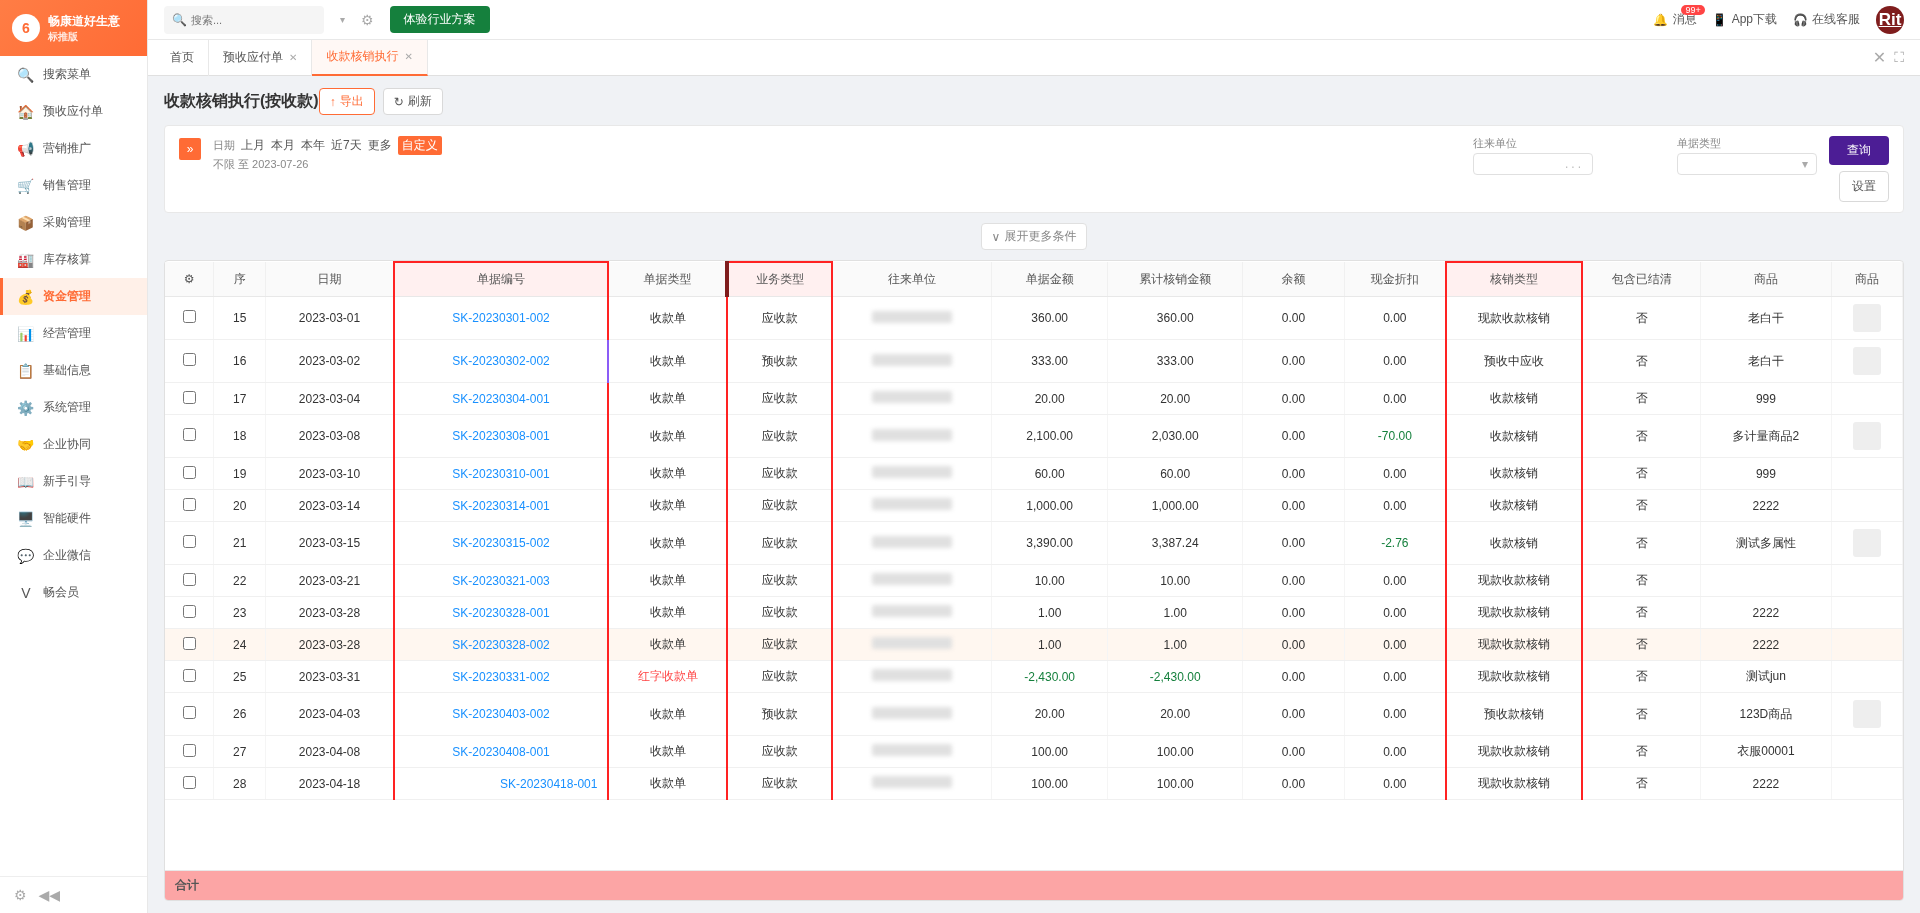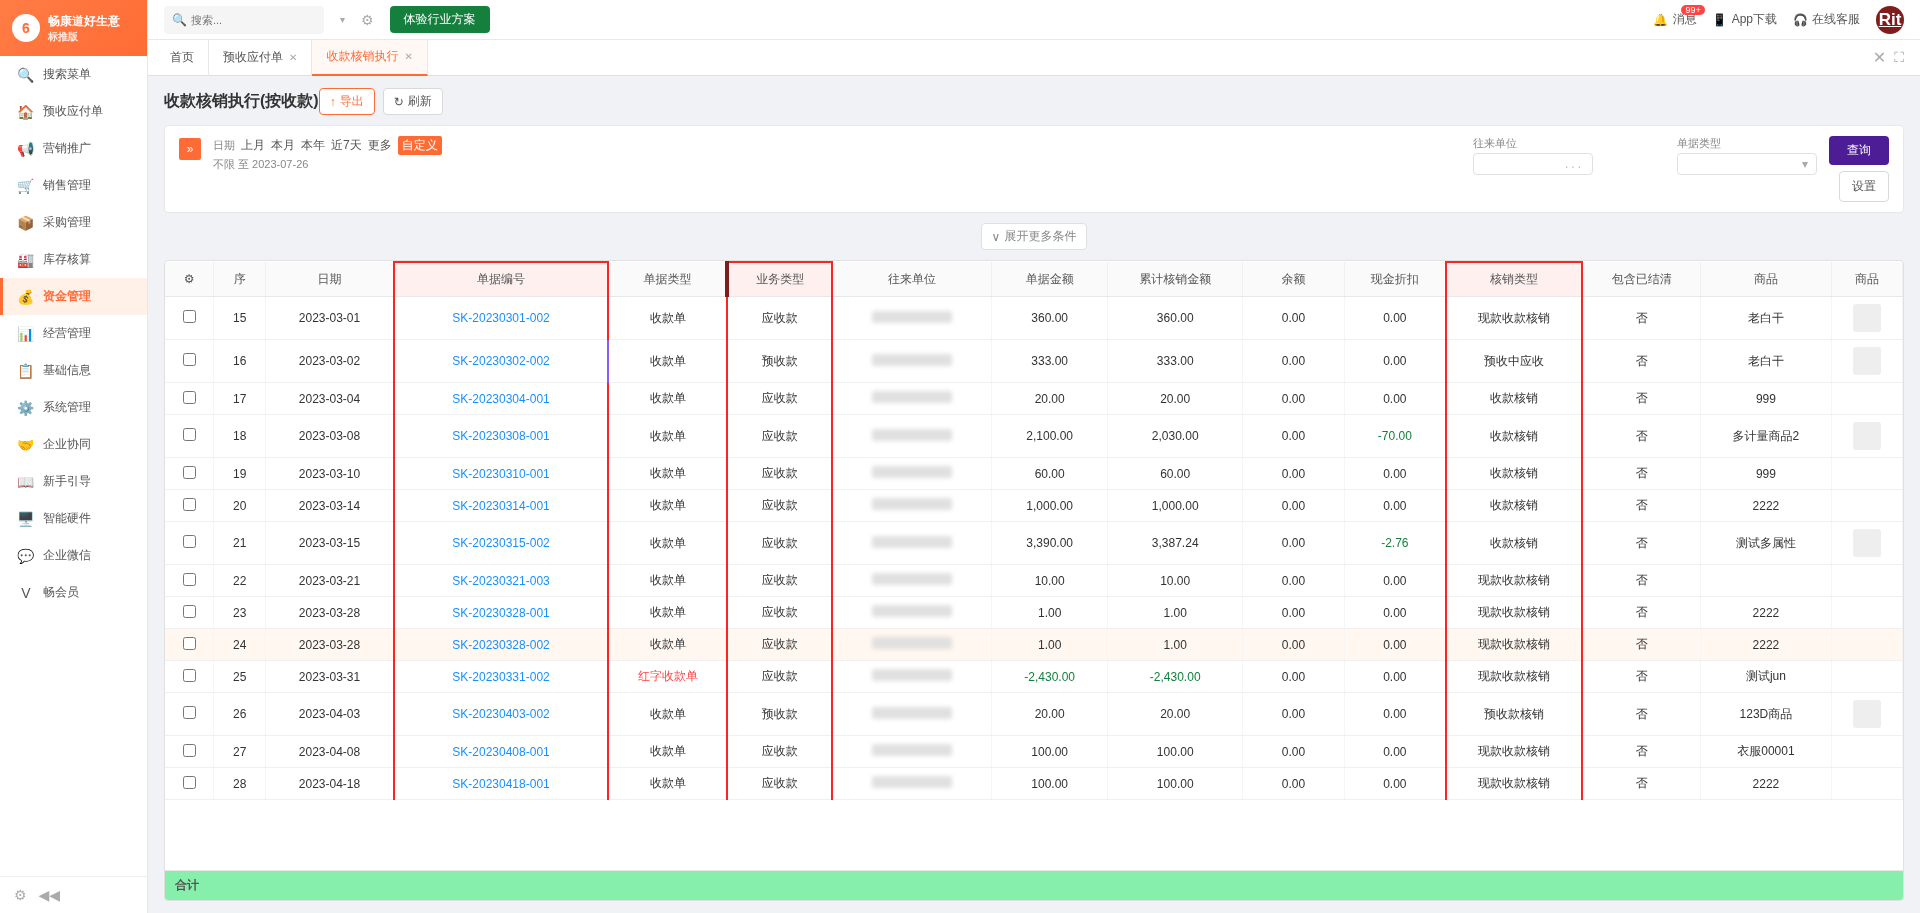--- a/index.html
+++ b/index.html
@@ -68,21 +68,21 @@
 
     
     .table-wrap { flex: 1; background: #fff; border-radius: 4px; border: 1px solid #e0e0e0; overflow: hidden; display: flex; flex-direction: column; }
     .table-container { overflow: auto; flex: 1; }
     table { width: 100%; border-collapse: collapse; font-size: 12px; min-width: 1400px; }
     thead tr { background: #fafafa; }
     th { padding: 8px 10px; text-align: center; color: #555; font-weight: normal; border-bottom: 1px solid #e8e8e8; border-right: 1px solid #f0f0f0; white-space: nowrap; position: sticky; top: 0; background: #fafafa; z-index: 1; }
     td { padding: 7px 10px; text-align: center; border-bottom: 1px solid #f0f0f0; border-right: 1px solid #f5f5f5; white-space: nowrap; color: #333; }
     .link-text { color: #1890ff; cursor: pointer; text-decoration: none; }
     .negative { color: #15803d; }
-    .table-footer { padding: 6px 10px; border-top: 1px solid #e8e8e8; background: #86efac; font-size: 12px; color: #555; font-weight: bold; }
+    .table-footer { padding: 6px 10px; border-top: 1px solid #e8e8e8; background: #fca5a5; font-size: 12px; color: #555; font-weight: bold; }
 
     
     .table-container::-webkit-scrollbar { height: 6px; width: 6px; }
     .table-container::-webkit-scrollbar-track { background: #f5f5f5; }
     .table-container::-webkit-scrollbar-thumb { background: #d0d0d0; border-radius: 3px; }
 
     .product-thumb { width: 28px; height: 28px; background: #eee; border-radius: 3px; display: inline-block; vertical-align: middle; }
     .filter-actions-right { display: flex; flex-direction: column; gap: 6px; align-items: flex-end; }
   </style>
 </head>
@@ -516,21 +516,21 @@
       <td class="">0.00</td>
       <td style="border-left:2px solid #ff2222;border-right:2px solid #ff2222;">现款收款核销</td>
       <td>否</td>
       <td>衣服00001</td>
       <td></td>
     </tr>
               <tr>
       <td><input type="checkbox" style=""></td>
       <td>28</td>
       <td>2023-04-18</td>
-      <td style="border-left:2px solid #ff2222;border-right:2px solid #ff2222;"><a class="link-text">SK-20230418-001</a></td>
+      <td style="border-left:2px solid #ff2222;border-right:2px solid #ff2222;text-align:right;"><a class="link-text">SK-20230418-001</a></td>
       <td style="color:#333">收款单</td>
       <td style="border-left:2px solid #ff2222;border-right:2px solid #ff2222;">应收款</td>
       <td><span style="display:inline-block;width:80px;height:12px;background:#e0e0e0;border-radius:2px;filter:blur(2px);"></span></td>
       <td class="">100.00</td>
       <td class="">100.00</td>
       <td>0.00</td>
       <td class="">0.00</td>
       <td style="border-left:2px solid #ff2222;border-right:2px solid #ff2222;">现款收款核销</td>
       <td>否</td>
       <td>2222</td>

